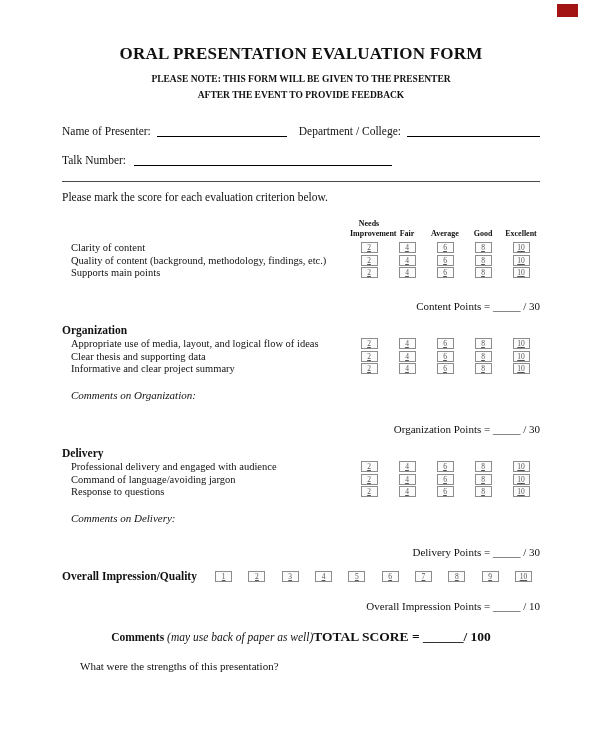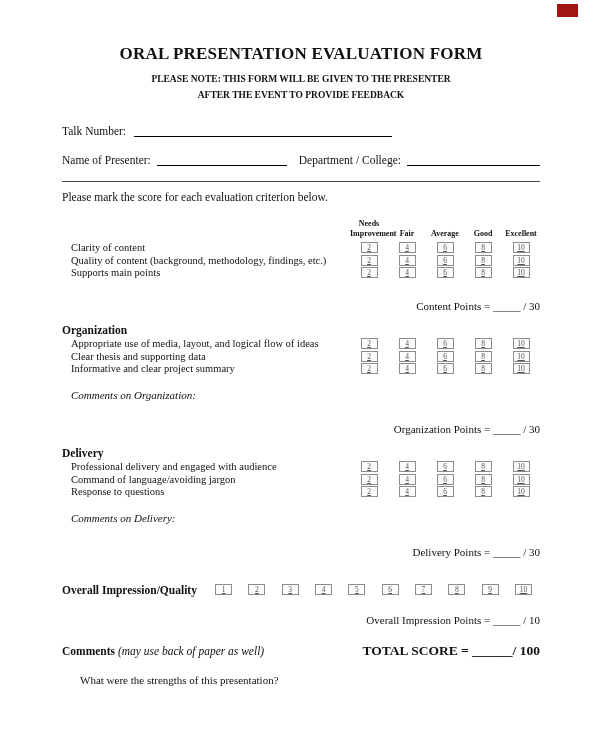--- a/index.html
+++ b/index.html
@@ -56,57 +56,57 @@
     border: 1px solid #8c8c8c;
     background: #fcfcfc;
     color: #555;
     font-size: 7.5px; line-height: 10px;
     text-align: center;
     text-decoration: underline;
   }
   .comments-label { font-style: italic; font-size: 11px; margin: 15px 0 0 9px; }
   .points-line { text-align: right; font-size: 11px; margin: 22px 0 12px 0; }
 
-  .overall-row { display: flex; align-items: flex-start; margin-top: 26px; }
+  .overall-row { display: flex; align-items: center; margin-top: 12px; }
   .overall-label { font-weight: bold; font-size: 11.5px; white-space: nowrap; margin-right: 10px; }
   .overall-slots { flex: 1; display: flex; }
   .overall-slot { flex: 1; display: flex; justify-content: center; }
 
   .overall-points { text-align: right; font-size: 11px; margin: 18px 0 0 0; }
 
-  .bottom-row { display: flex; justify-content: space-between; align-items: baseline; margin-top: 17px; }
+  .bottom-row { display: flex; justify-content: center; align-items: baseline; margin-top: 17px; }
   .comments-lead { font-size: 11.5px; font-weight: bold; }
   .comments-note { font-weight: normal; font-style: italic; }
   .total-score { font-weight: bold; font-size: 13.5px; }
 
   .strengths { font-size: 11px; margin: 15px 0 0 18px; }
 </style>
 </head>
 <body>
 
 <div class="corner-mark"></div>
 
 <div class="content">
 
   <h1 class="title">ORAL PRESENTATION EVALUATION FORM</h1>
   <div class="subtitle">
     <div>PLEASE NOTE: THIS FORM WILL BE GIVEN TO THE PRESENTER</div>
     <div>AFTER THE EVENT TO PROVIDE FEEDBACK</div>
-  </div>
-
-  <div class="field-row">
-    <span class="field-label">Talk Number:</span>
-    <span class="blank-line talk-line"></span>
   </div>
 
   <div class="field-row">
     <span class="field-label">Name of Presenter:</span>
     <span class="blank-line presenter-line"></span>
     <span class="field-label">Department / College:</span>
     <span class="blank-line dept-line"></span>
+  </div>
+
+  <div class="field-row">
+    <span class="field-label">Talk Number:</span>
+    <span class="blank-line talk-line"></span>
   </div>
 
   <div class="divider"></div>
 
   <div class="instruction">Please mark the score for each evaluation criterion below.</div>
 
   <div class="score-header-row">
     <div class="spacer"></div>
     <div class="hdr-col">Needs Improvement</div>
     <div class="hdr-col">Fair</div>

